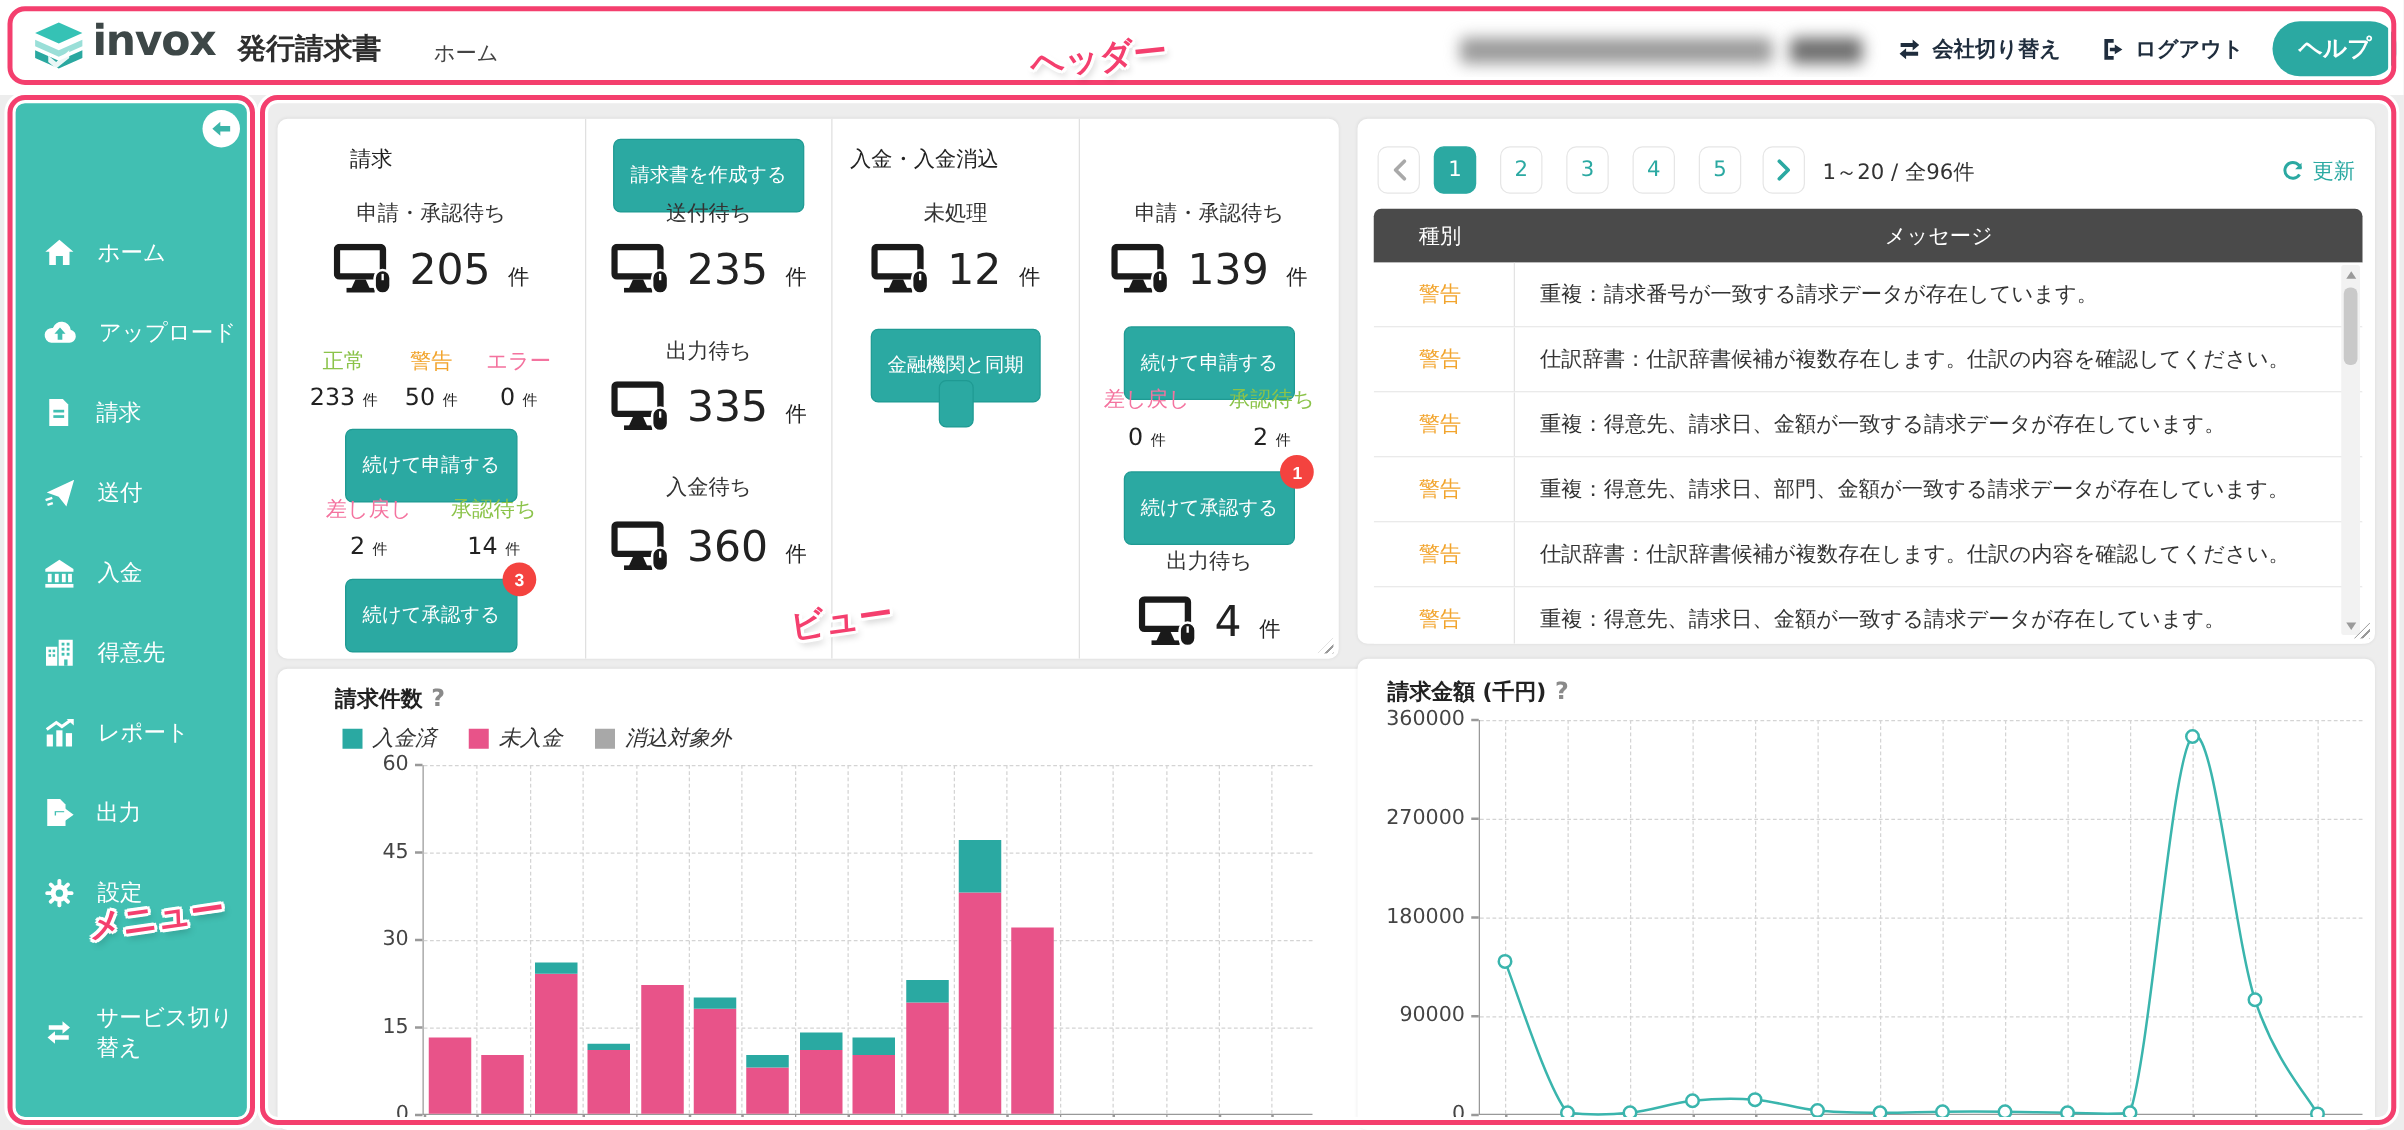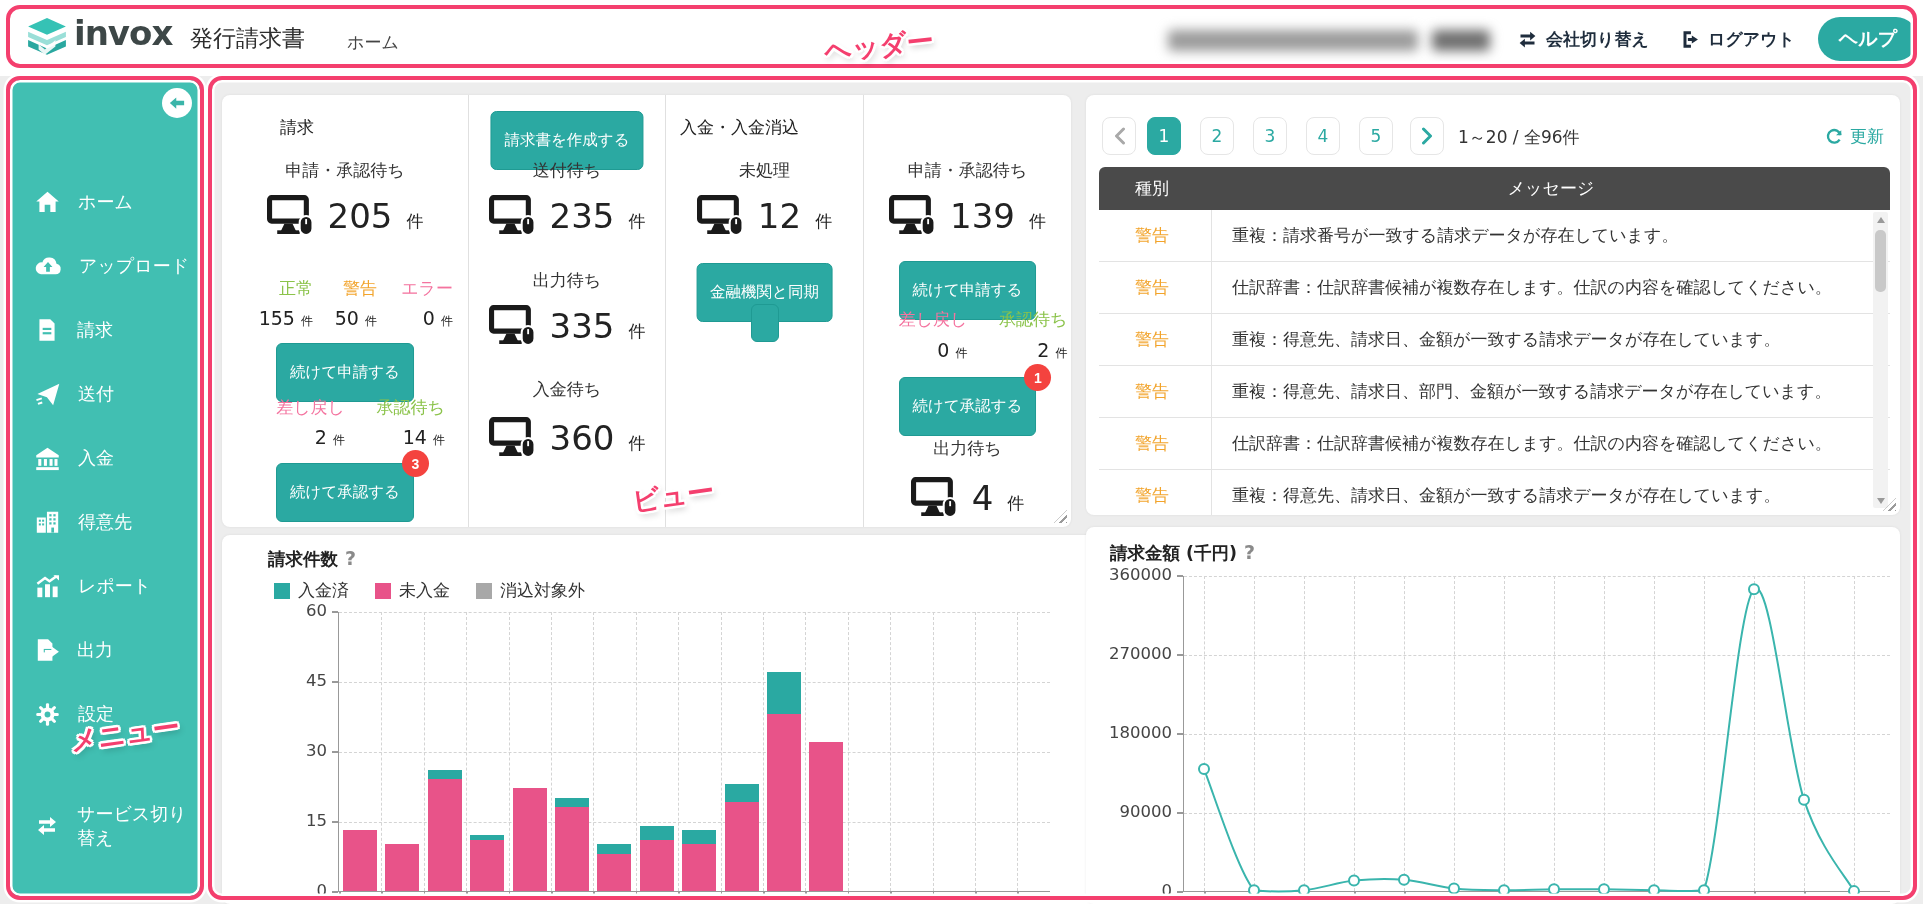--- a/index.html
+++ b/index.html
@@ -2,21 +2,21 @@
 <html style="--accent: #2ba9a2; --sidebar: #41bfb2; --ann: #f43f6e; --ok: #8bc34a; --warn: #f2a42c; --err: #f4739f;"><head>
 <meta charset="utf-8">
 <style>
   * { margin:0; padding:0; box-sizing:border-box; }
   html,body { width:1923px; height:904px; overflow:hidden; }
   body { position:relative; background:#ededed; font-family:"DejaVu Sans","Liberation Sans",sans-serif; color:#333; }
 
   
   .header { position:absolute; left:0; top:0; width:1923px; height:76px; background:#fff; }
   .brand { position:absolute; left:74px; top:13px; font-size:34px; font-weight:700; color:#3d4747; letter-spacing:-1px; }
-  .brand-suffix { position:absolute; left:190px; top:23px; font-size:23px; font-weight:400; color:#2e2e2e; }
+  .brand-suffix { position:absolute; left:190px; top:23px; font-size:23px; font-weight:700; color:#2e2e2e; }
   .nav-home { position:absolute; left:347px; top:31px; font-size:17px; color:#444; cursor:pointer; }
   .blur-blob { position:absolute; border-radius:4px; filter:blur(6px); }
   .hdr-item { position:absolute; top:28px; display:flex; align-items:center; gap:7px; font-size:17px; font-weight:600; color:#1f2d3d; cursor:pointer; }
   .help-btn { position:absolute; left:1818px; top:17px; width:100px; height:44px; background:var(--accent); color:#fff; font-size:19px; font-weight:700; border:none; border-radius:22px; display:flex; align-items:center; justify-content:center; cursor:pointer; }
 
   
   .sidebar { position:absolute; left:12px; top:80px; width:188px; height:818px; background:var(--sidebar); border-radius:8px; }
   .collapse-btn { position:absolute; right:8px; top:8px; width:30px; height:30px; background:#fff; border-radius:50%; display:flex; align-items:center; justify-content:center; cursor:pointer; }
   .menu { position:absolute; left:0; top:90px; width:100%; }
   .menu-item { height:64px; display:flex; align-items:center; padding-left:22px; gap:17px; color:#fff; font-size:18px; cursor:pointer; }
@@ -33,21 +33,21 @@
   .dcol { position:absolute; top:0; height:100%; }
   .dcol.b { border-left:1px solid #e0e0e0; }
   .sec-title { position:absolute; font-size:17px; color:#222; }
   .slabel { position:absolute; width:100%; text-align:center; font-size:17px; color:#333; }
   .stat { position:absolute; width:100%; display:flex; align-items:center; justify-content:center; gap:14px; }
   .stat .num { font-size:34px; color:#222; }
   .stat .unit { font-size:17px; color:#222; margin-top:12px; }
   .tbtn { position:absolute; left:50%; transform:translateX(-50%); background:var(--accent); color:#fff; border:1px solid #1f9a93; border-radius:6px; padding:18px 13px; font-size:15.5px; white-space:nowrap; cursor:pointer; }
   .badge { position:absolute; top:-14px; right:-16px; width:27px; height:27px; border-radius:50%; background:#f4433f; color:#fff; font-size:14px; font-weight:700; display:flex; align-items:center; justify-content:center; }
   .pair { position:absolute; width:100%; display:flex; justify-content:center; font-size:17px; }
-  .pair span { display:inline-block; text-align:right; }
+  .pair span { display:inline-block; text-align:center; }
   .pv { font-size:19px; color:#222; }
   .pv small { font-size:12px; }
   .c-ok { color:var(--ok); } .c-warn { color:var(--warn); } .c-err { color:var(--err); }
 
   .resize-handle { position:absolute; right:4px; bottom:4px; width:13px; height:13px; clip-path:polygon(100% 0,100% 100%,0 100%); background:repeating-linear-gradient(135deg,transparent 0 3px,#9a9a9a 3px 4.8px); cursor:nwse-resize; }
 
   
   .pg-btn { position:absolute; top:22px; width:34px; height:38px; background:#fff; border:1px solid #e6e6e6; border-radius:8px; display:flex; align-items:center; justify-content:center; font-size:17px; color:var(--accent); cursor:pointer; }
   .pg-btn.active { background:var(--accent); color:#fff; border-color:var(--accent); }
   .pg-range { position:absolute; left:372px; top:31px; font-size:17px; color:#333; }
@@ -61,21 +61,21 @@
   .td-msg { flex:1; display:flex; align-items:center; padding:0 30px 0 20px; font-size:17px; color:#333; }
   .vscroll { position:absolute; right:12px; top:117px; width:15px; height:296px; background:#f2f2f2; border-radius:2px; }
   .vs-arrow { position:absolute; left:0; width:15px; height:15px; display:flex; align-items:center; justify-content:center; cursor:pointer; }
   .tri-up { width:0; height:0; border-left:4px solid transparent; border-right:4px solid transparent; border-bottom:6px solid #9a9a9a; }
   .tri-down { width:0; height:0; border-left:4px solid transparent; border-right:4px solid transparent; border-top:6px solid #9a9a9a; }
   .vs-thumb { position:absolute; left:2px; top:18px; width:11px; height:62px; background:#c9c9c9; border-radius:5px; cursor:grab; }
 
   
   .chart-title { position:absolute; font-size:17.5px; font-weight:700; color:#222; }
   .help-q { font-weight:700; color:#8a8a8a; font-size:19px; margin-left:7px; cursor:pointer; }
-  .legend { position:absolute; left:52px; top:44px; display:flex; gap:26px; }
+  .legend { position:absolute; left:52px; top:44px; display:flex; gap:26px;font-style:italic; }
   .legend-item { display:flex; align-items:center; gap:8px; font-size:17px; color:#333; }
   .legend-sq { width:16px; height:16px; }
   .plot { position:absolute; border-left:1.5px solid #999; border-bottom:1.5px solid #999; }
   #bar-plot  { left:116px; top:77px; width:712px; height:280px; }
   #line-plot { left:97px;  top:49px; width:707px; height:316px; }
   .gl-h { position:absolute; left:0; right:0; border-top:1.5px dashed #d4d4d4; }
   .gl-v { position:absolute; top:0; bottom:0; border-left:1.5px dashed #d4d4d4; }
   .ytick-label { position:absolute; width:80px; text-align:right; font-size:16.5px; color:#444; }
   .ytick-mark { position:absolute; width:6px; height:1.5px; background:#999; }
   .xtick-mark { position:absolute; width:1.5px; height:5px; background:#999; }
@@ -248,21 +248,21 @@
         </svg>
       <span class="num">205</span>
       <span class="unit">件</span>
     </div>
     <div class="pair" style="top:182px">
       <span class="c-ok" style="width:76px">正常</span>
       <span class="c-warn" style="width:64px">警告</span>
       <span class="c-err" style="width:76px">エラー</span>
     </div>
     <div class="pair" style="top:212px">
-      <span class="pv" style="width:76px"><span>155</span> <small>件</small></span>
+      <span class="pv" style="width:76px"><span>233</span> <small>件</small></span>
       <span class="pv" style="width:64px"><span>50</span> <small>件</small></span>
       <span class="pv" style="width:76px"><span>0</span> <small>件</small></span>
     </div>
     <button class="tbtn" style="top:248px">続けて申請する</button>
     <div class="pair" style="top:301px">
       <span class="c-err" style="width:100px">差し戻し</span>
       <span class="c-ok" style="width:100px">承認待ち</span>
     </div>
     <div class="pair" style="top:331px">
       <span class="pv" style="width:100px"><span>2</span> <small>件</small></span>

